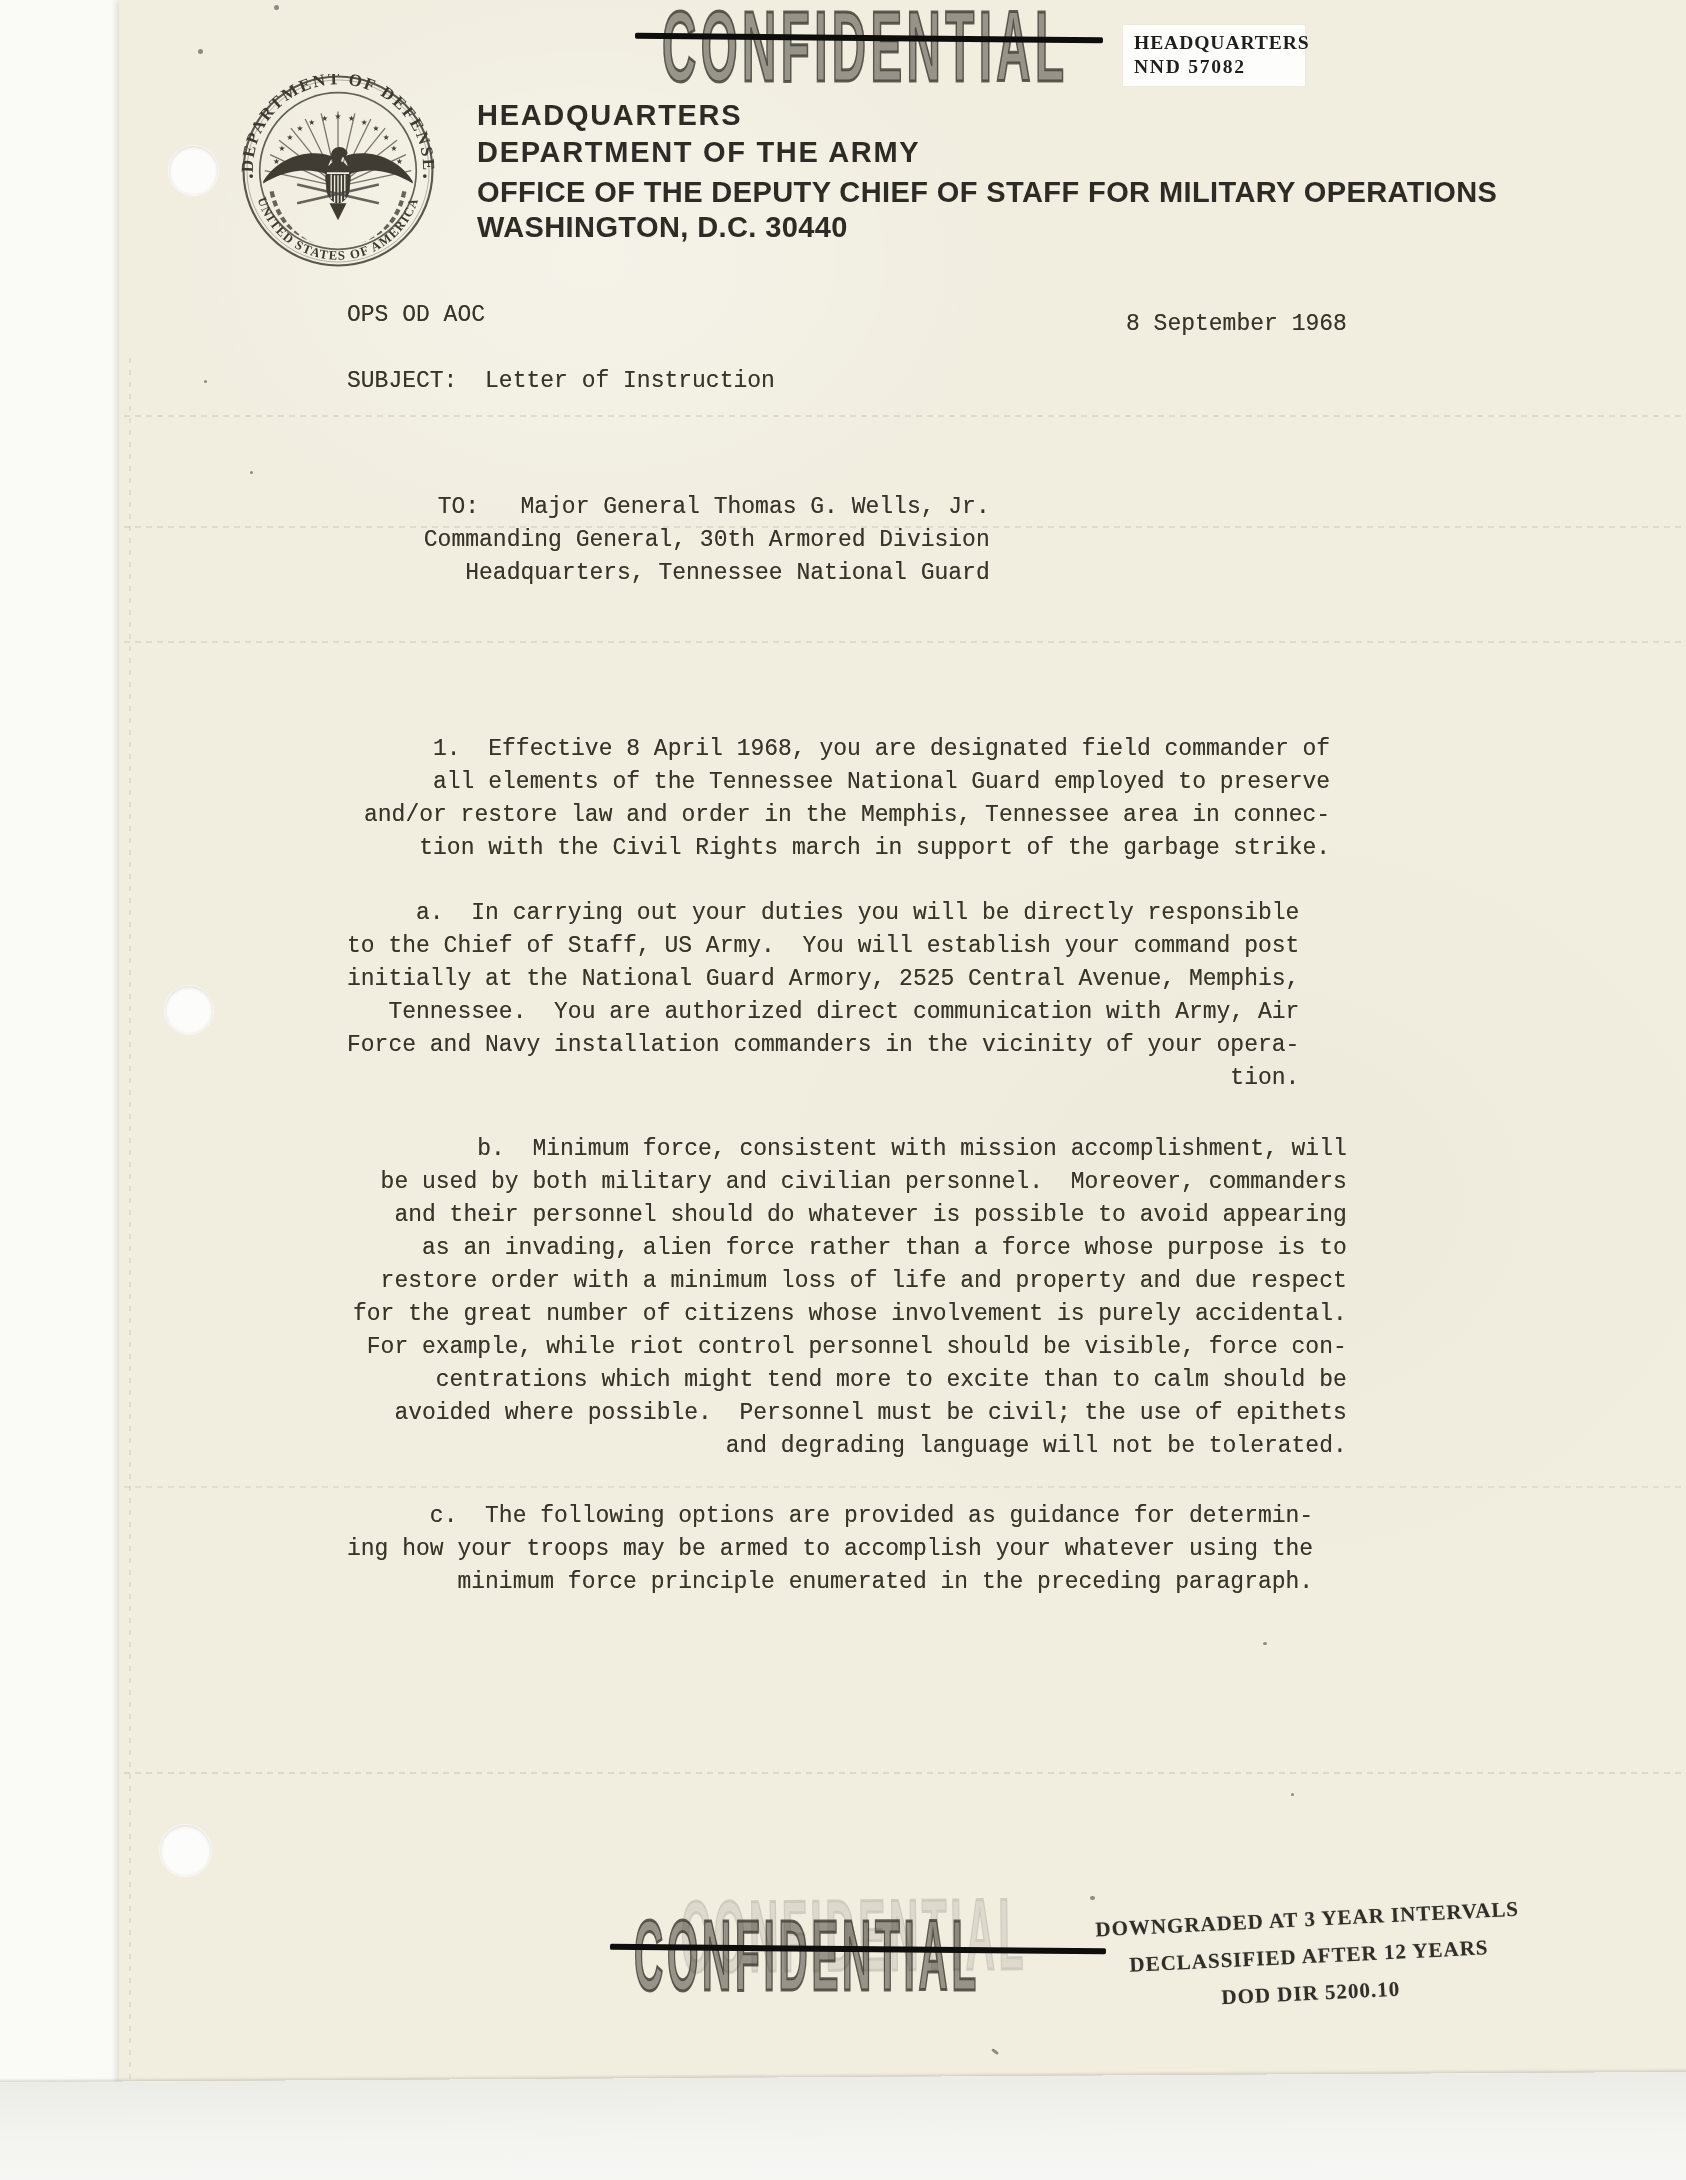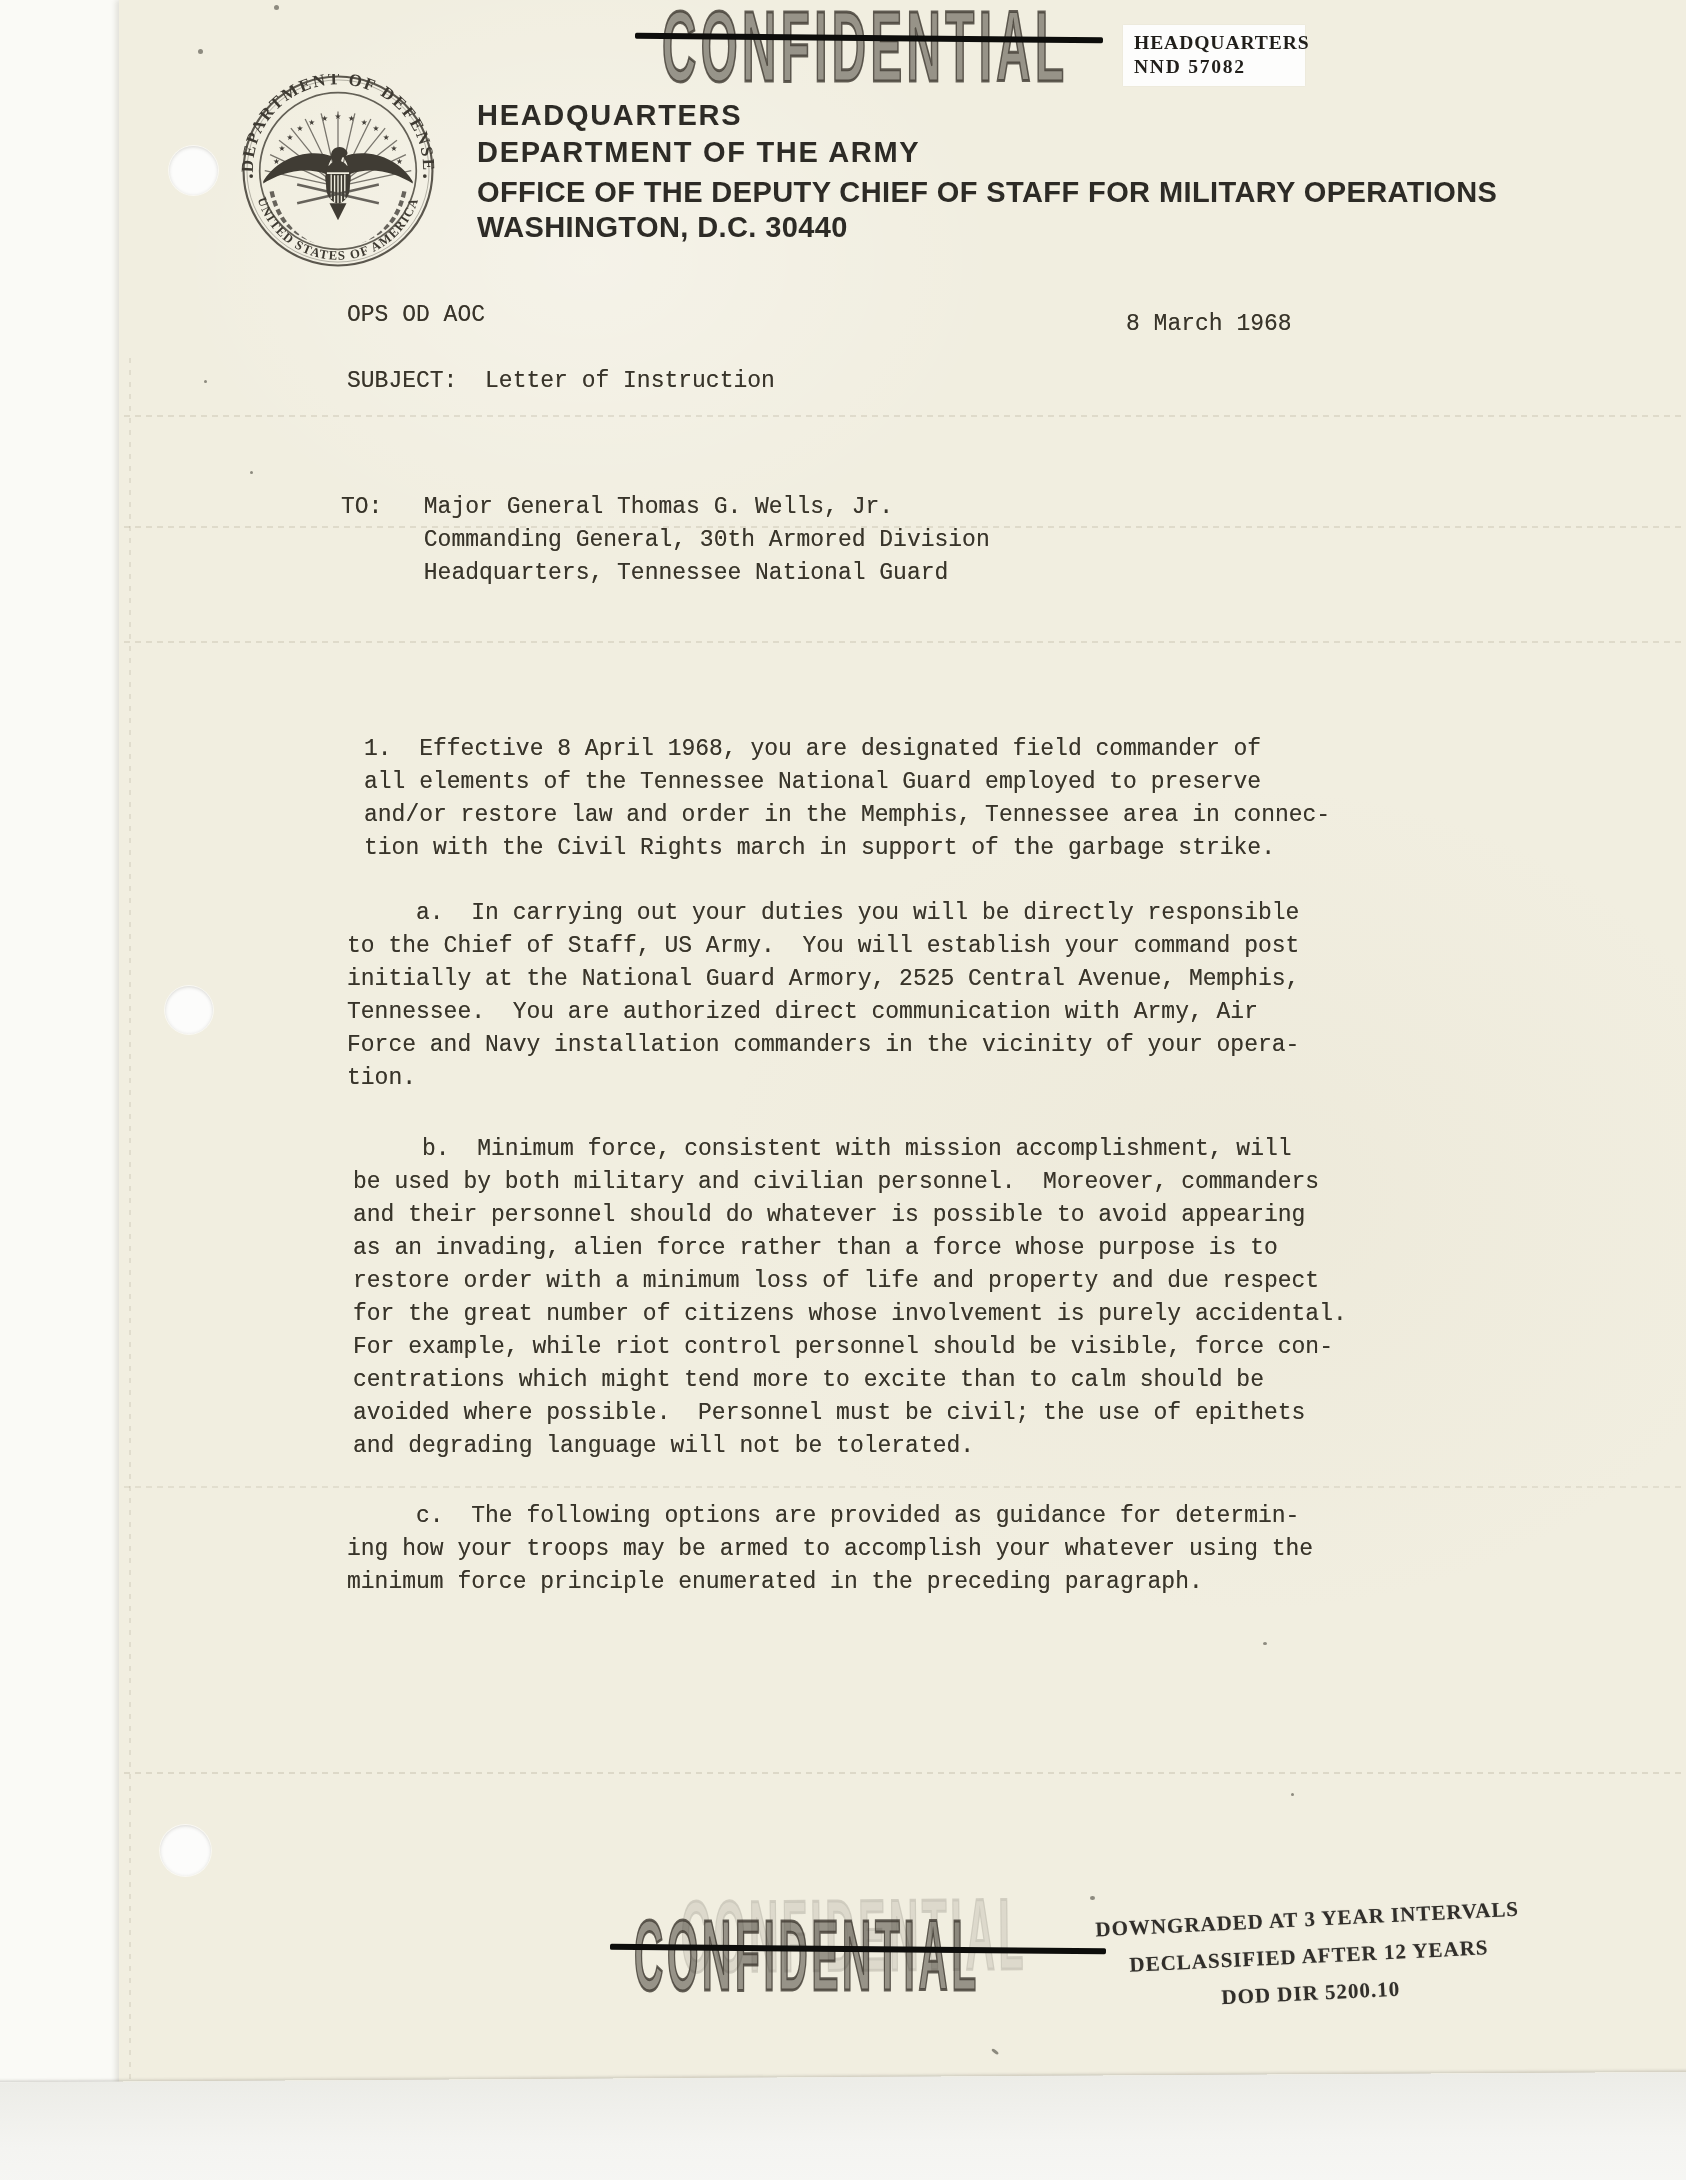--- a/index.html
+++ b/index.html
@@ -46,20 +46,21 @@
   }
   .lh-big{font-size:29px;letter-spacing:1.7px;}
   .lh-small{font-size:29px;letter-spacing:0.4px;}
   
   .mono{
     position:absolute;
     font-family:"Liberation Mono",monospace;
     font-size:23px;line-height:33px;color:#38342a;
     white-space:pre;letter-spacing:0;
     text-shadow:0 0 0.5px rgba(56,52,42,.55);
+    text-align:right;
   }
   
   .conf-stamp{position:absolute;height:82px;}
   .conf-inner{
     display:inline-block;white-space:nowrap;
     font-family:"Liberation Sans",sans-serif;font-weight:700;
     font-size:101px;line-height:80px;letter-spacing:9.4px;
     color:rgba(64,58,49,.30);
     -webkit-text-stroke:3px rgba(56,51,43,.75);
     text-shadow:1.7px 0.9px 0 rgba(56,51,43,.16), -0.9px -0.9px 0 rgba(56,51,43,.14);
@@ -189,21 +190,21 @@
   <span class="conf-inner">CONFIDENTIAL</span>
 </div>
 <div class="strike" style="left:635px;top:35px;width:468px;transform:rotate(.55deg)"></div>
 
 <div class="declass-box">
   <div>HEADQUARTERS</div>
   <div style="letter-spacing:1.7px">NND 57082</div>
 </div>
 
 <div class="mono" style="left:347px;top:299px">OPS OD AOC</div>
-<div class="mono" style="left:1126px;top:308px">8 March 1968</div>
+<div class="mono" style="left:1126px;top:308px">8 September 1968</div>
 <div class="mono" style="left:347px;top:365px">SUBJECT:  Letter of Instruction</div>
 <div class="mono" style="left:341px;top:491px">TO:   Major General Thomas G. Wells, Jr.
       Commanding General, 30th Armored Division
       Headquarters, Tennessee National Guard</div>
 <div class="mono" style="left:364px;top:733px">1.  Effective 8 April 1968, you are designated field commander of
 all elements of the Tennessee National Guard employed to preserve
 and/or restore law and order in the Memphis, Tennessee area in connec-
 tion with the Civil Rights march in support of the garbage strike.</div>
 <div class="mono" style="left:347px;top:897px">     a.  In carrying out your duties you will be directly responsible
 to the Chief of Staff, US Army.  You will establish your command post

